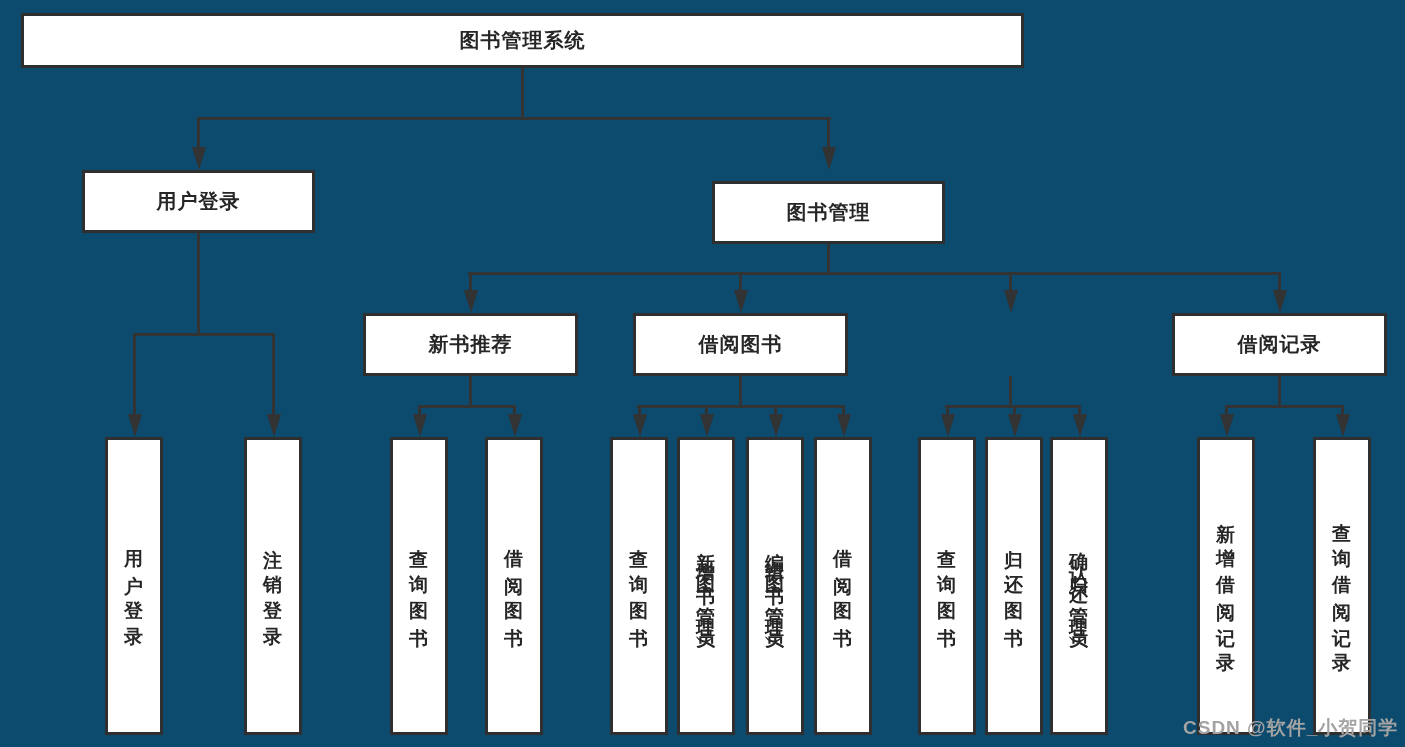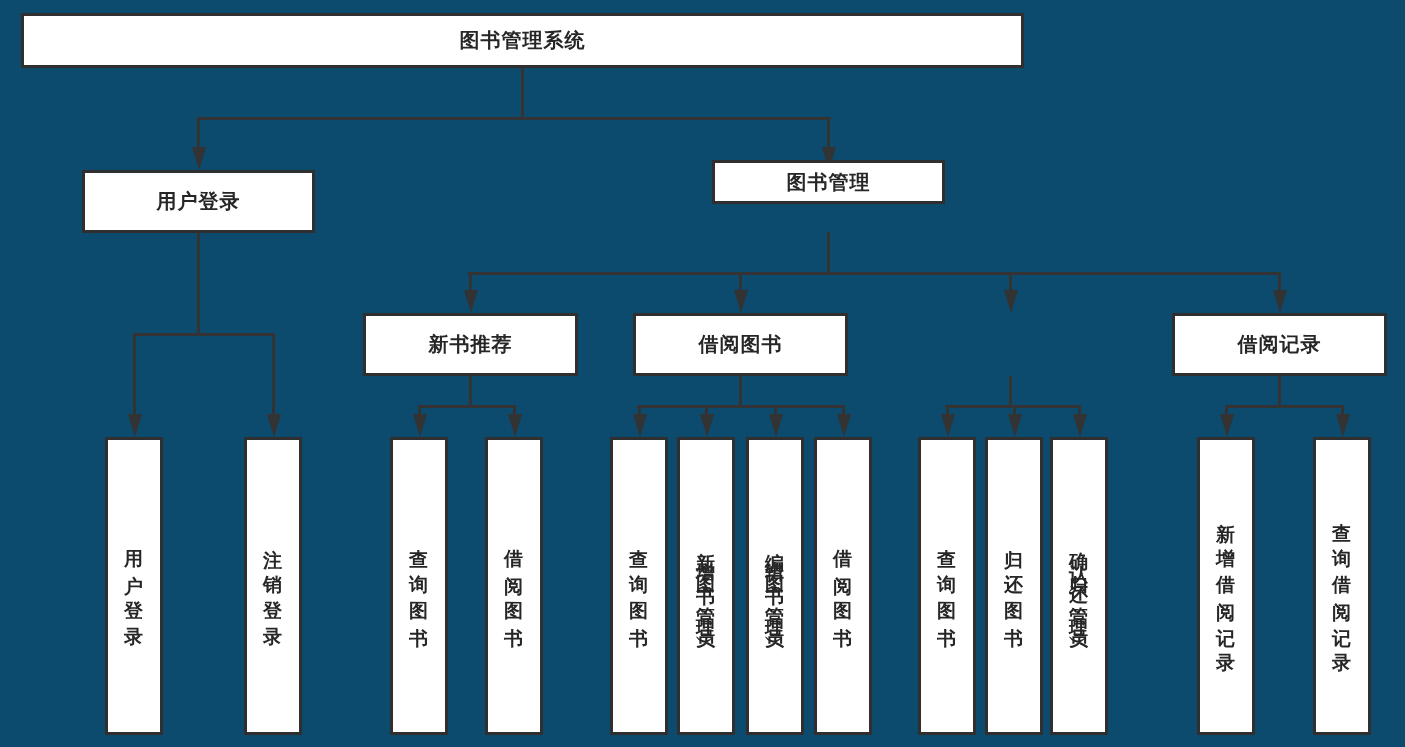--- a/index.html
+++ b/index.html
@@ -133,21 +133,21 @@
       <div class="head"></div>
   </div>
 
   <div class="node" style="left:21px;top:13px;width:1003px;height:55px;">
     <span>图书管理系统</span>
   </div>
 
   <div class="node" style="left:82px;top:170px;width:233px;height:63px;">
     <span>用户登录</span>
   </div>
-  <div class="node" style="left:712px;top:160px;width:233px;height:44px;">
+  <div class="node" style="left:712px;top:181px;width:233px;height:63px;">
     <span>图书管理</span>
   </div>
 
   <div class="node" style="left:363px;top:313px;width:215px;height:63px;">
     <span>新书推荐</span>
   </div>
   <div class="node" style="left:633px;top:313px;width:215px;height:63px;">
     <span>借阅图书</span>
   </div>
   <div class="node" style="left:1172px;top:313px;width:215px;height:63px;">
@@ -191,14 +191,15 @@
     <span class="vlabel" style="letter-spacing: 11px;">确认归还（管理员）</span>
   </div>
 
   <div class="node leaf" style="left:1197px;top:437px;width:58px;height:298px;">
     <span class="vlabel" style="letter-spacing: 26px;">新增借阅记录</span>
   </div>
   <div class="node leaf" style="left:1313px;top:437px;width:58px;height:298px;">
     <span class="vlabel" style="letter-spacing: 26px;">查询借阅记录</span>
   </div>
 
+  <div class="watermark">CSDN @软件_小贺同学</div>
 
 </div>
 
 </body></html>

